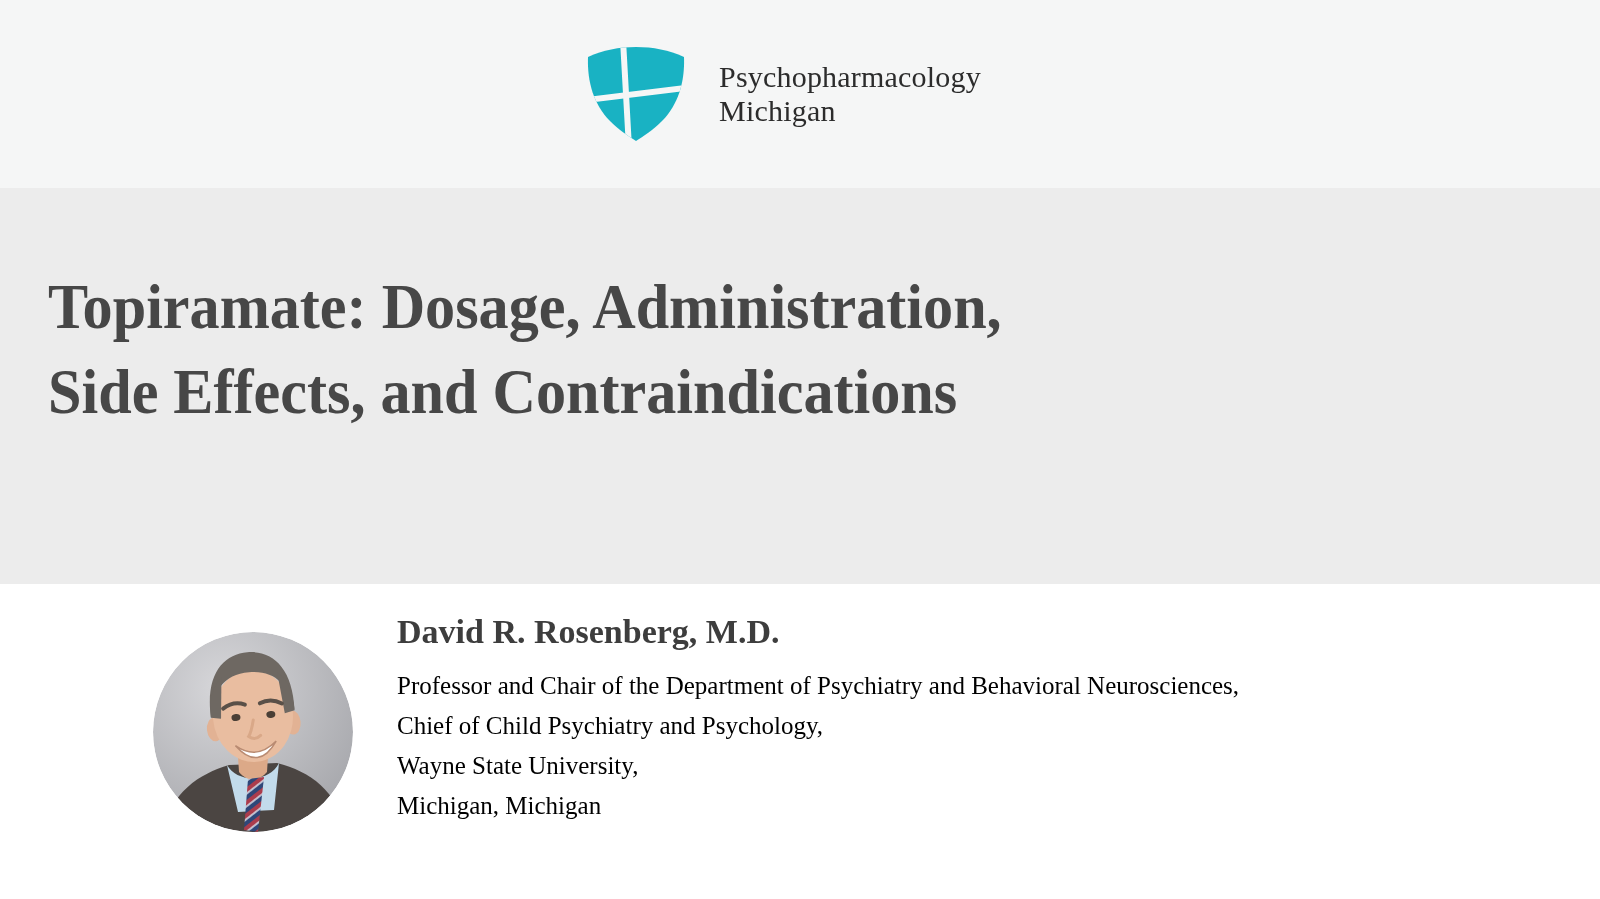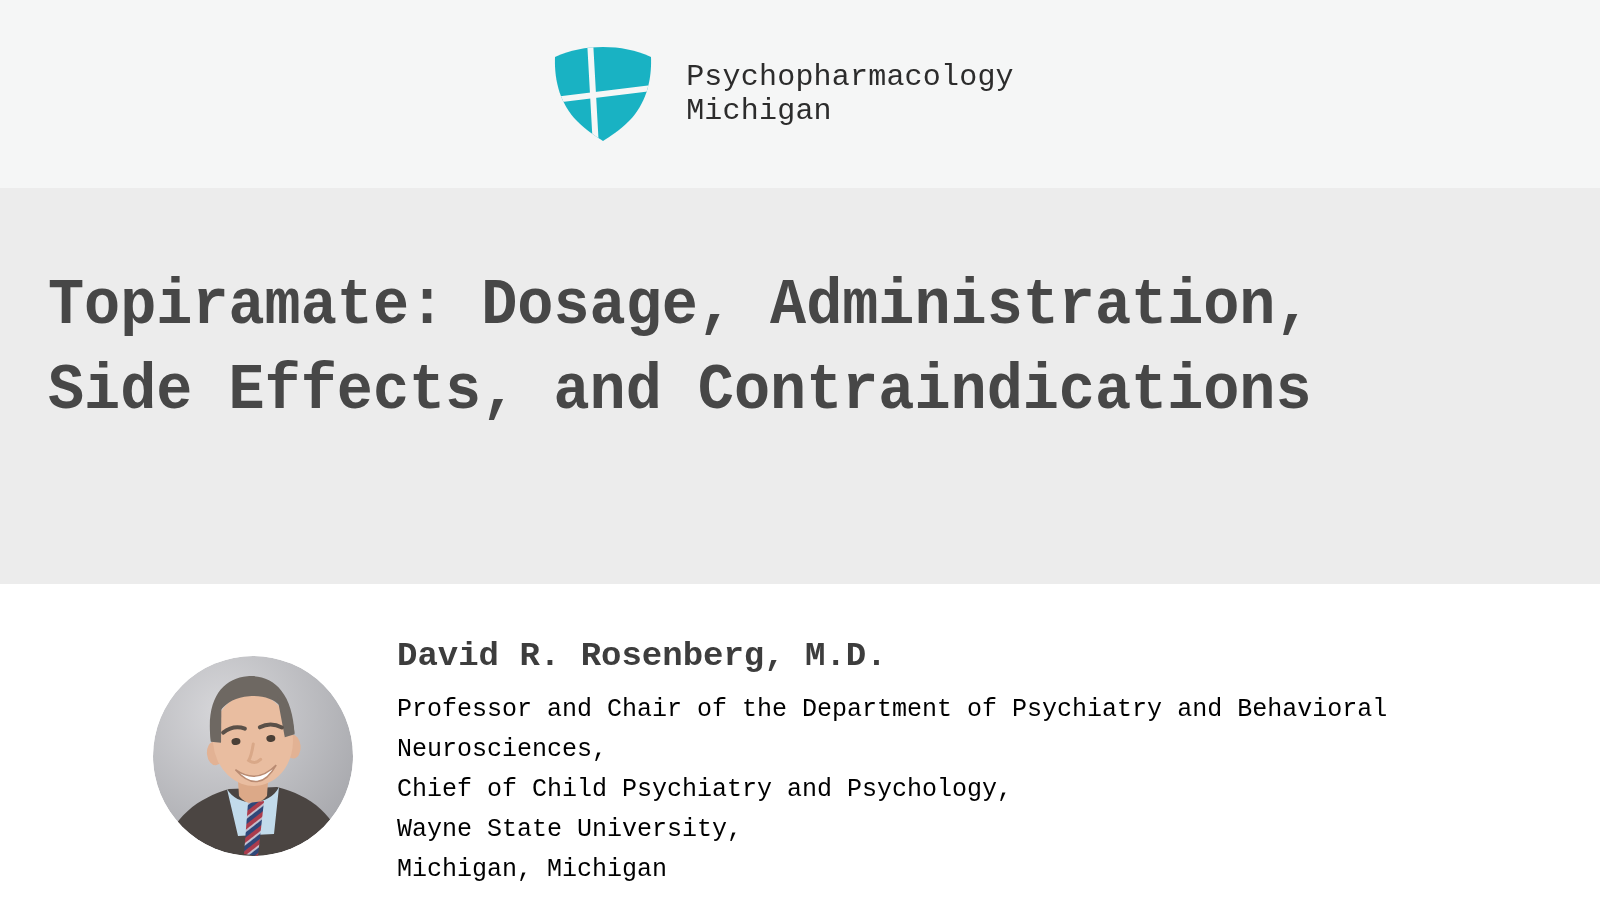--- a/index.html
+++ b/index.html
@@ -4,21 +4,21 @@
 <style>
   html, body { margin: 0; padding: 0; background: #ffffff; }
   * { box-sizing: border-box; }
 
   .slide {
     position: relative;
     width: 1600px;
     height: 899px;
     background: #ffffff;
     overflow: hidden;
-    font-family: Liberation Mono, monospace;
+    font-family: Liberation Serif, serif;
   }
 
   
   .header {
     height: 188px;
     background: #f5f6f6;
     display: flex;
     align-items: center;
     justify-content: center;
   }
@@ -53,21 +53,20 @@
     letter-spacing: 0px;
     transform: scaleX(0.94);
     transform-origin: 50% 50%;
   }
 
   
   .author-section {
     position: relative;
     height: 236px;
     background: #ffffff;
-    margin-top: 24px;
   }
   .author-photo {
     position: absolute;
     left: 153px;
     top: 48px;
     width: 200px;
     height: 200px;
     border-radius: 50%;
     display: block;
   }

